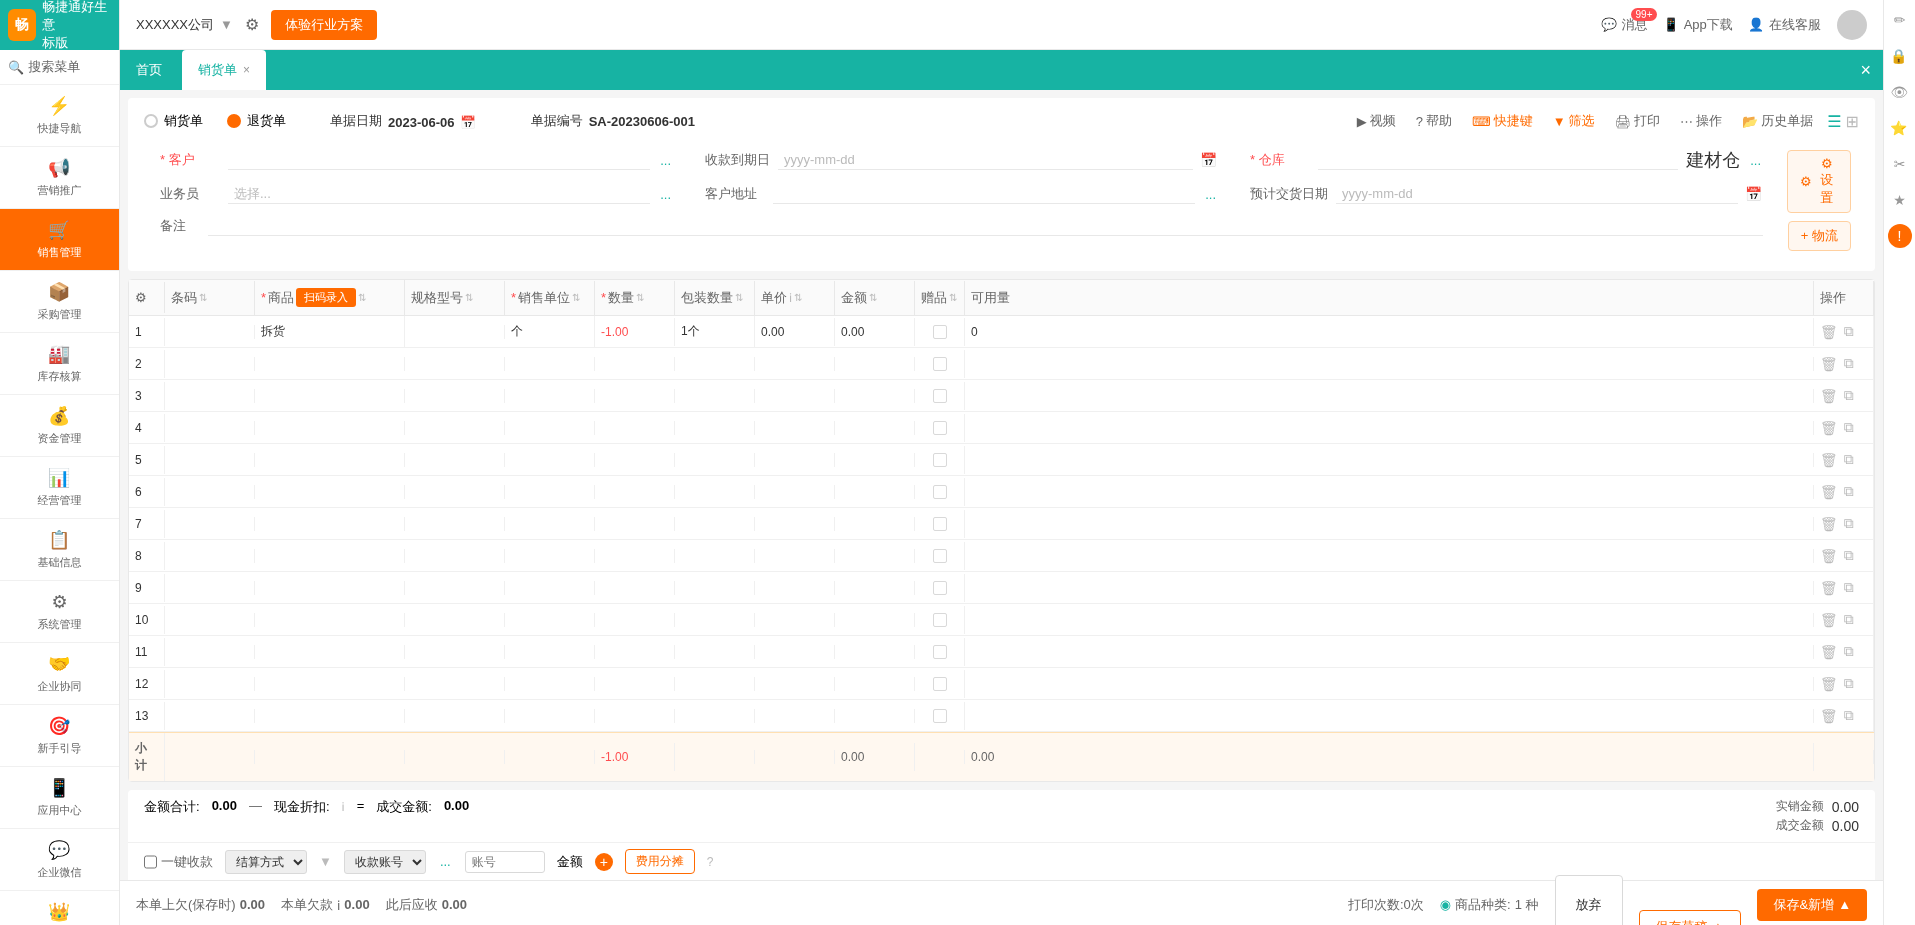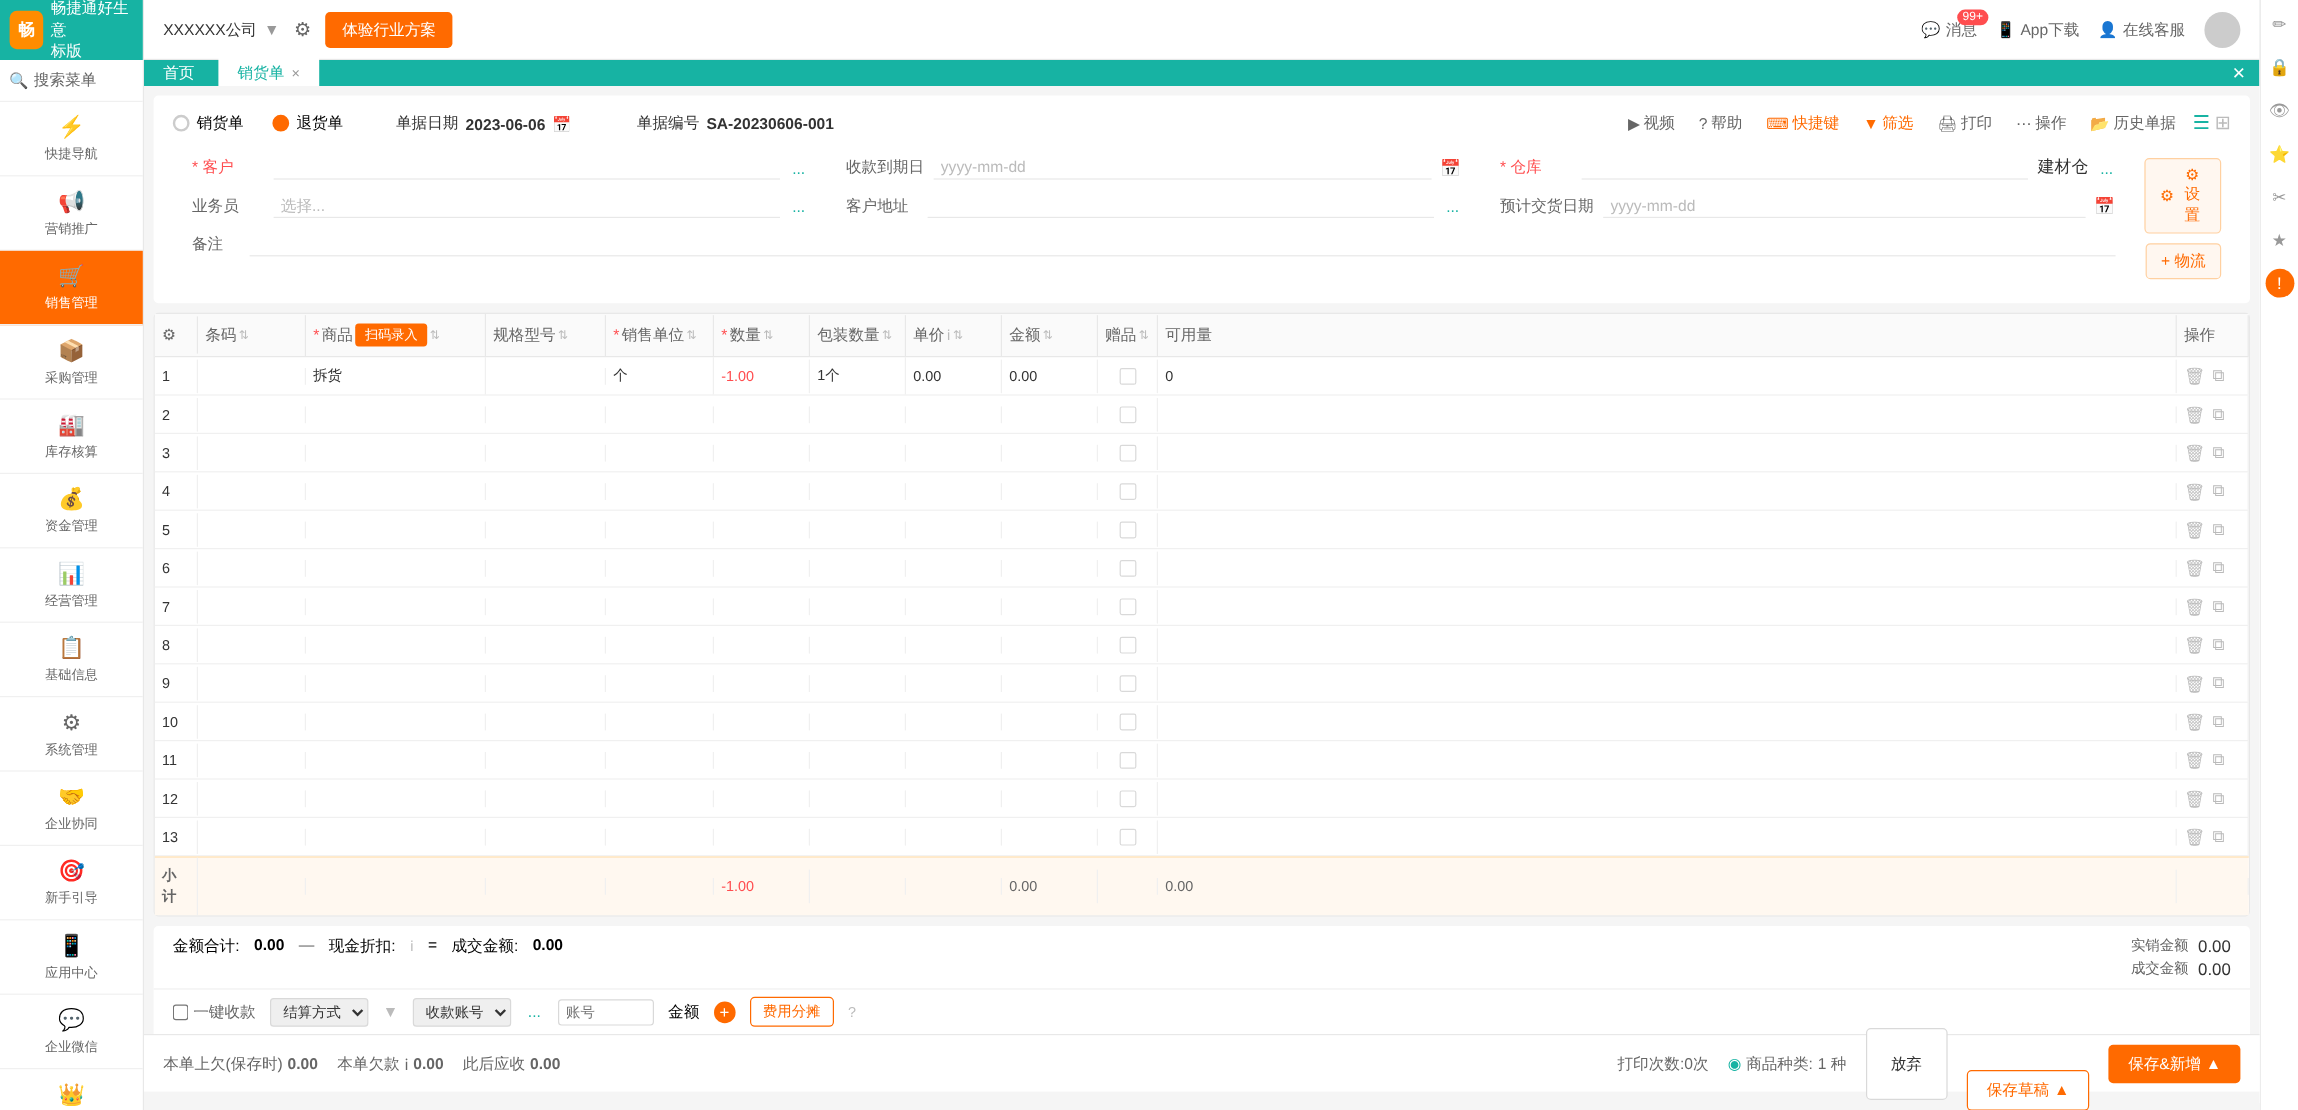--- a/index.html
+++ b/index.html
@@ -25,21 +25,21 @@
     .topbar-gear { color: #666; cursor: pointer; font-size: 16px; }
     .topbar-trial { background: #ff6a00; color: #fff; border: none; border-radius: 4px; padding: 6px 14px; cursor: pointer; font-size: 13px; }
     .topbar-right { margin-left: auto; display: flex; align-items: center; gap: 16px; }
     .topbar-msg { position: relative; cursor: pointer; color: #666; display: flex; align-items: center; gap: 4px; }
     .badge { background: #ff4d4f; color: #fff; border-radius: 10px; font-size: 10px; padding: 1px 5px; position: absolute; top: -8px; right: -10px; }
     .topbar-app { cursor: pointer; color: #666; display: flex; align-items: center; gap: 4px; }
     .topbar-service { cursor: pointer; color: #666; display: flex; align-items: center; gap: 4px; }
     .topbar-avatar { width: 30px; height: 30px; background: #ccc; border-radius: 50%; }
 
     
-    .tabbar { height: 22px; background: #17b3a3; display: flex; align-items: center; padding: 0 0 0 0; }
+    .tabbar { height: 40px; background: #17b3a3; display: flex; align-items: center; padding: 0 0 0 0; }
     .tab-home { padding: 0 16px; height: 40px; display: flex; align-items: center; color: #fff; cursor: pointer; font-size: 13px; }
     .tab-active { background: #fff; color: #17b3a3; height: 40px; display: flex; align-items: center; padding: 0 16px; gap: 6px; cursor: pointer; font-size: 13px; border-radius: 4px 4px 0 0; margin-left: 4px; }
     .tab-close { color: #999; cursor: pointer; font-size: 12px; }
     .tabbar-close { margin-left: auto; padding-right: 12px; color: #fff; cursor: pointer; font-size: 18px; }
 
     
     .content { flex: 1; background: #f5f5f5; overflow-y: auto; padding: 0; display: flex; flex-direction: column; }
 
     
     .form-area { background: #fff; margin: 8px; border-radius: 4px; padding: 12px 16px; }
@@ -314,21 +314,21 @@
               <span class="field-ellipsis">...</span>
             </div>
             <div class="form-grid-col">
               <span class="form-grid-col-label">收款到期日</span>
               <input class="form-grid-input" type="text" placeholder="yyyy-mm-dd" style="">
               <span class="cal-icon">📅</span>
             </div>
             <div class="form-grid-col">
               <span class="form-grid-col-label req">* 仓库</span>
               <input class="form-grid-input" type="text" value="" style="">
-              <span style="font-size:14px;color:#333;">建材仓</span>
+              <span style="font-size:18px;color:#333;">建材仓</span>
               <span class="field-ellipsis">...</span>
             </div>
           </div>
 
           <div class="form-grid">
             <div class="form-grid-col">
               <span class="form-grid-col-label">业务员</span>
               <input class="form-grid-input" type="text" placeholder="选择..." style="">
               <span class="field-ellipsis">...</span>
             </div>

